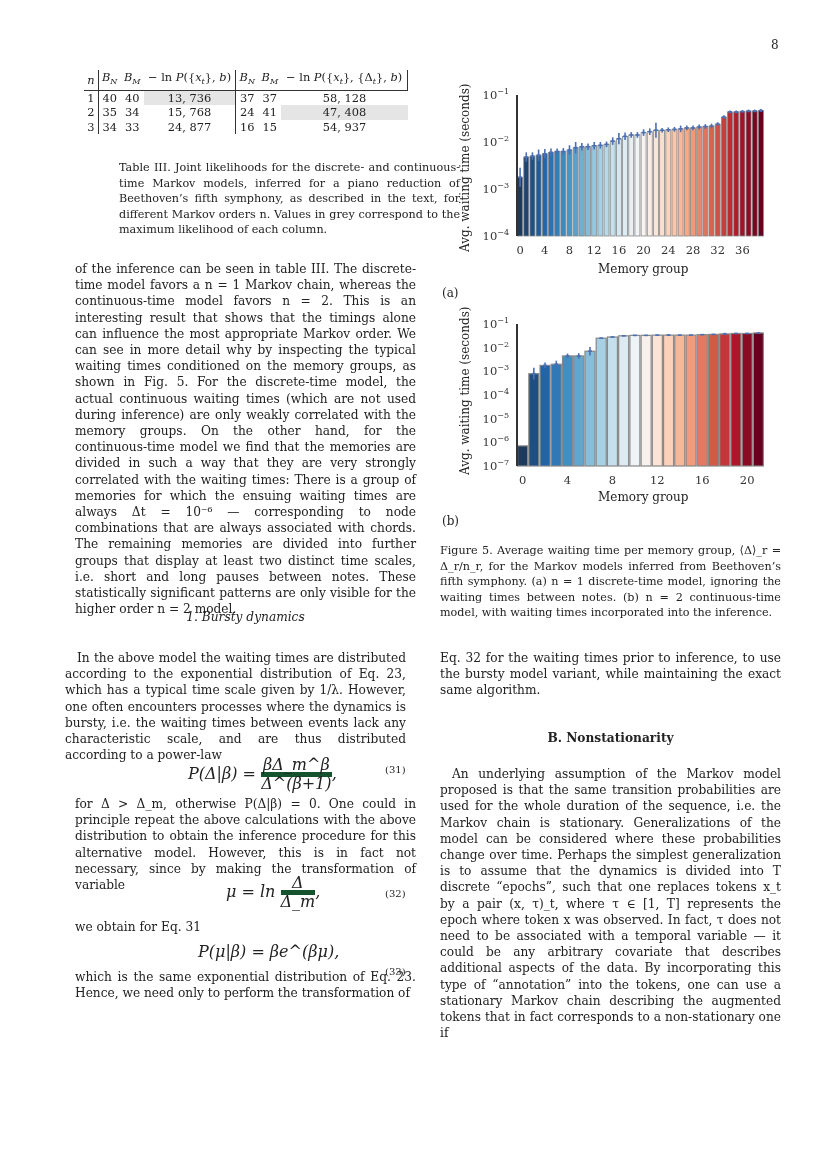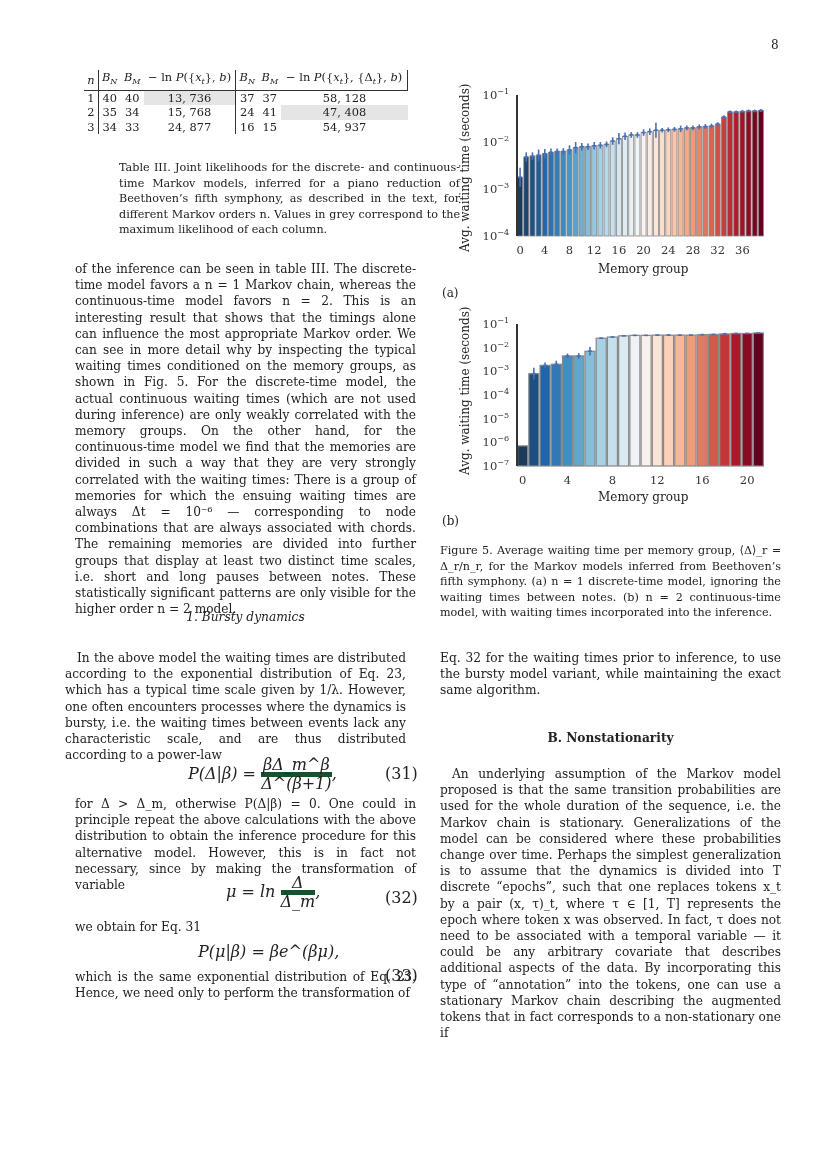--- a/index.html
+++ b/index.html
@@ -11,21 +11,21 @@
   .indent { text-indent:12px; }
   
   .tbl { position:absolute; left:84px; top:70px; width:324px; font-size:11.4px; border-collapse:collapse; }
   .tbl td { padding:0 3px; text-align:center; line-height:14.5px; white-space:nowrap; }
   .tbl .hdr-top td { line-height:17px; }
   .tbl .br { border-right:1px solid #333; }
   .tbl .bb td { border-bottom:1px solid #333; }
   .tbl .grey { background:#e5e5e5; }
   .caption { position:absolute; font-size:11.2px; line-height:15.6px; text-align:justify; }
   .eq { position:absolute; font-size:16px; font-style:italic; }
-  .eqnum { position:absolute; font-size:16px; }
+  .eqnum { position:absolute; font-size:10px; }
   .sect { position:absolute; font-size:12.2px; }
   .fig-label { position:absolute; font-size:12px; }
   .frac { display:inline-block; vertical-align:middle; text-align:center; }
   .frac .num { display:block; border-bottom:5px solid #14532d; padding:0 2px; line-height:14px; }
   .frac .den { display:block; line-height:14px; }
   .chart { position:absolute; }
   .axis-lbl { position:absolute; font-size:12px; }
   .ylabel { position:absolute; font-size:12px; transform:rotate(-90deg); transform-origin:left top; white-space:nowrap; }
 </style>
 </head>

